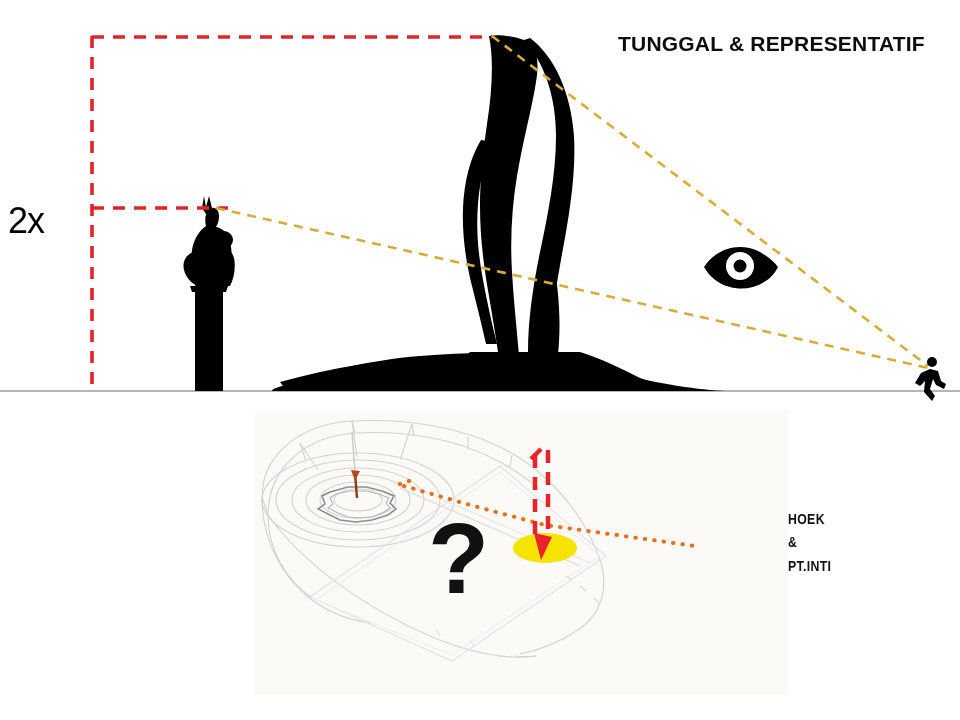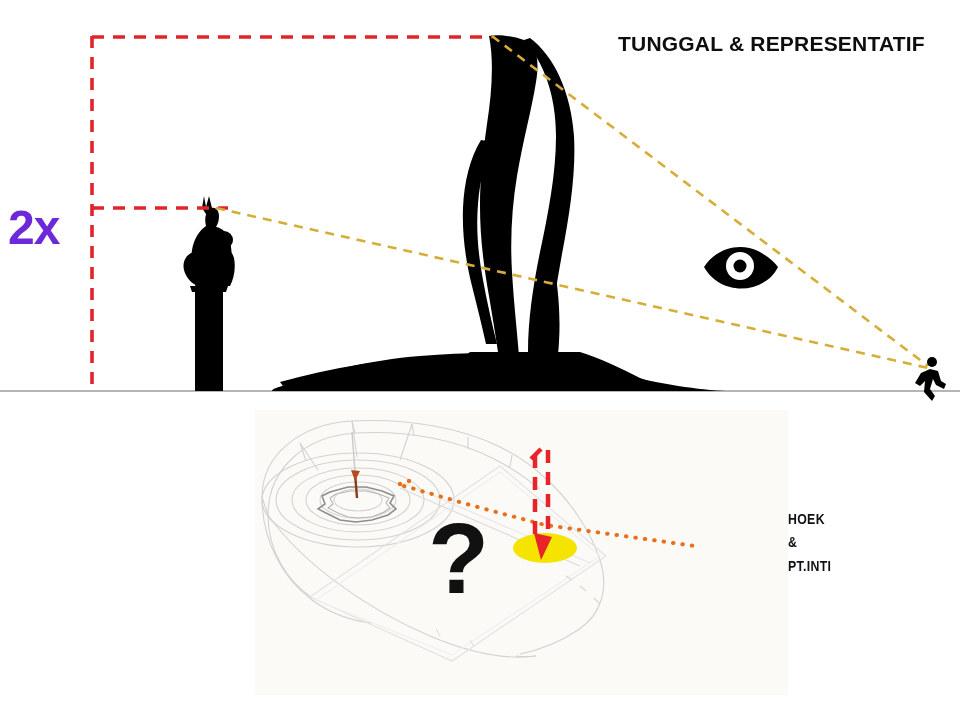--- a/index.html
+++ b/index.html
@@ -2,21 +2,21 @@
 <html><head>
 <meta charset="utf-8">
 <style>
   html,body{margin:0;padding:0;background:#ffffff;}
   body{width:960px;height:720px;position:relative;overflow:hidden;
        font-family:"Liberation Sans", sans-serif;}
   #stage{position:absolute;inset:0;width:960px;height:720px;background:#ffffff;}
   #vec{position:absolute;left:0;top:0;width:960px;height:720px;}
   .lbl{position:absolute;white-space:nowrap;}
   #title{left:618px;top:32px;font-size:21px;font-weight:bold;letter-spacing:.2px;color:#0d0d0d;}
-  #scale-label{left:8px;top:200px;font-size:48px;font-weight:bold;color:#6d28d9;letter-spacing:-1px;}
+  #scale-label{left:8px;top:200px;font-size:36px;font-weight:normal;color:#000000;letter-spacing:-1px;}
   #credit{left:788px;top:507px;width:0;text-align:center;}
   #credit div{font-size:15px;font-weight:bold;color:#111;line-height:1.55;
               transform:scaleX(.82);transform-origin:center;letter-spacing:.4px;}
   #qmark{left:428px;top:508px;font-size:100px;font-weight:bold;color:#111;line-height:1;}
 </style>
 </head>
 <body>
 
 <div id="stage">
 

